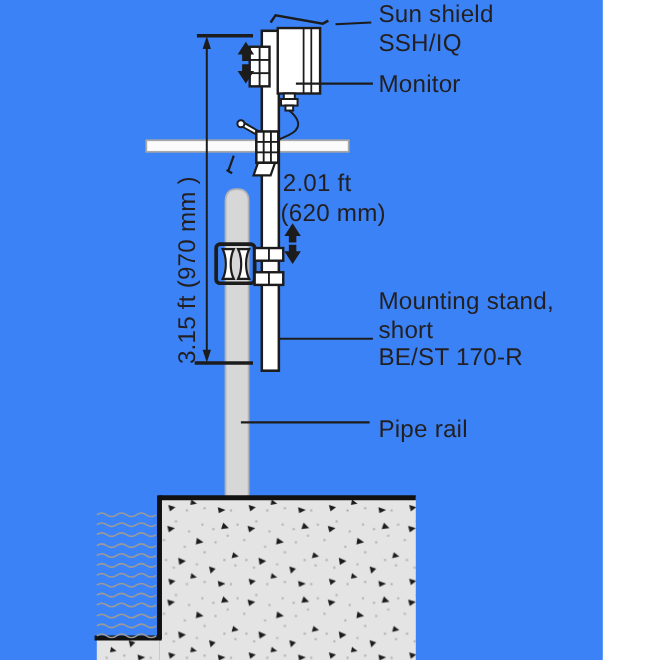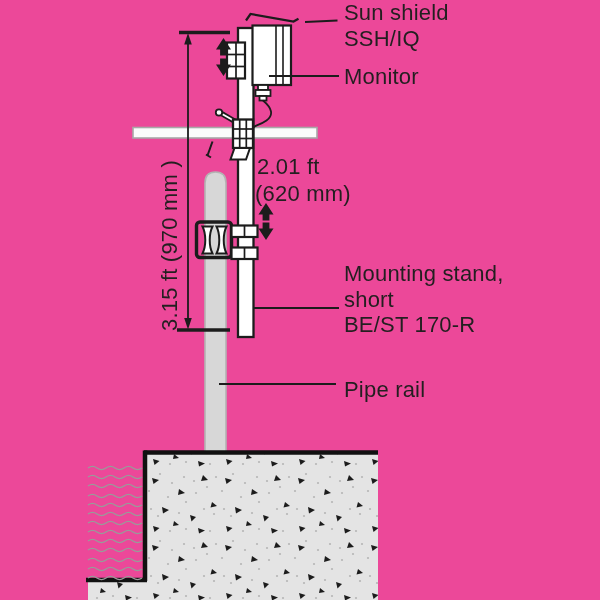--- a/index.html
+++ b/index.html
@@ -1,17 +1,17 @@
 <!DOCTYPE html>
 <html><head>
 <meta charset="utf-8">
 <style>
   html,body{margin:0;padding:0;background:#fff;}
   .stage{
-    width:600px;height:600px;position:relative;background:#ec4899;
+    width:548px;height:600px;position:relative;background:#3b82f6;
     font-family:"Liberation Sans", sans-serif;
     overflow:hidden;
   }
   svg text{
     font-family:"Liberation Sans", sans-serif;
     font-size:22px;
     fill:#231f20;
     letter-spacing:0.2px;
   }
   svg text.dim{font-size:22px;}

